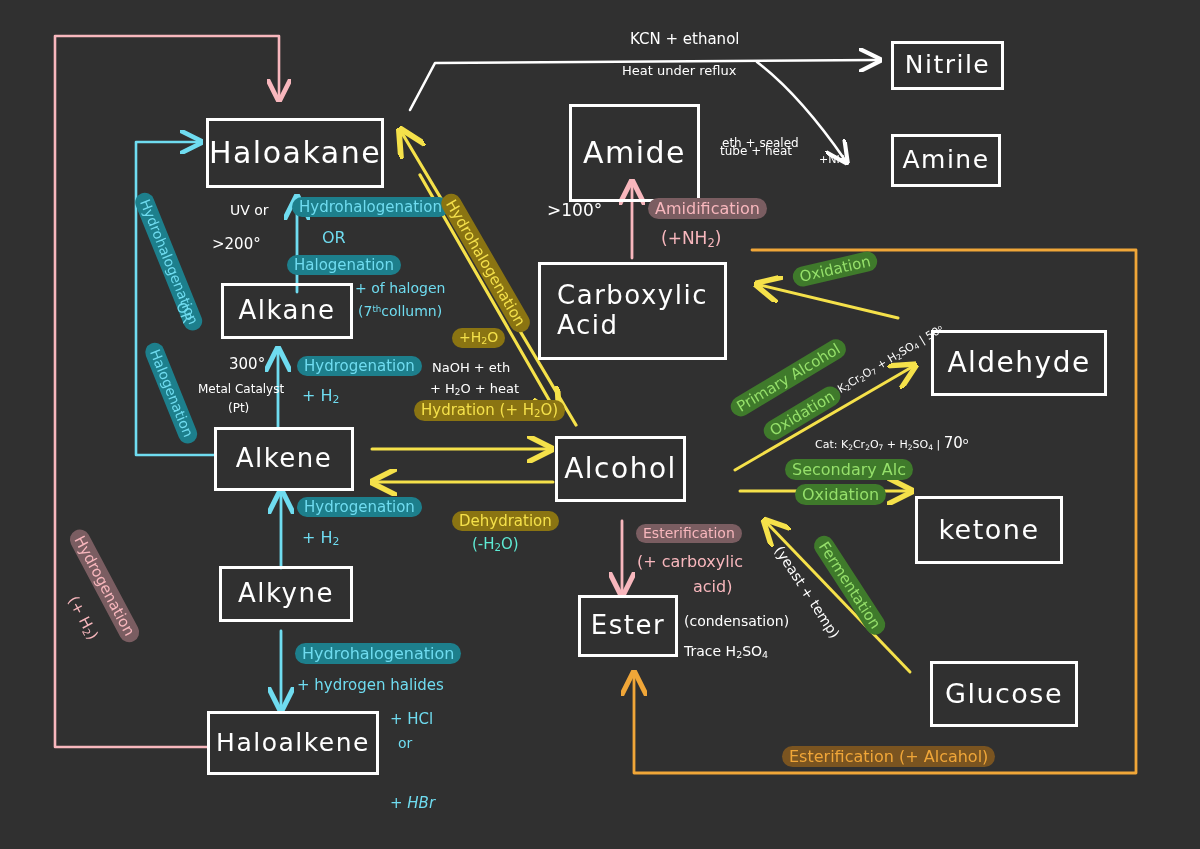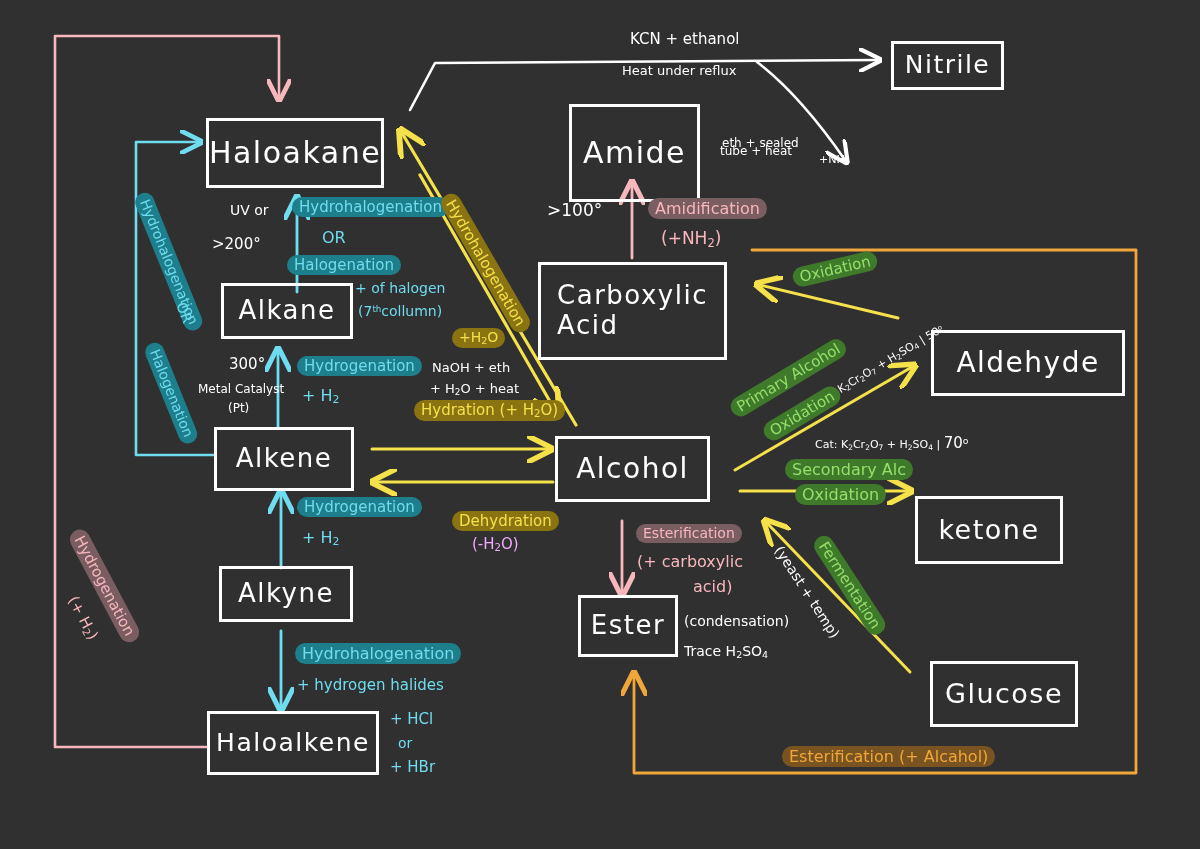--- a/index.html
+++ b/index.html
@@ -22,21 +22,21 @@
   .lbl{
     position:absolute;white-space:pre;line-height:1.2;
     font-family:"DejaVu Sans", sans-serif;
   }
   .hl{
     border-radius:11px;padding:1px 7px;
   }
   
   .c-cyan{color:#6fdcf0;}
   .c-white{color:#ffffff;}
-  .c-yellow{color:#f0abfc;}
+  .c-yellow{color:#5eead4;}
   .c-pink{color:#f8b7bd;}
 
   .hl-cyan{background:#1d7f8c;color:#6fdcf0;}
   .hl-yellow{background:#8a7412;color:#f5e14a;}
   .hl-pink{background:#7a5d61;color:#f8b7bd;}
   .hl-green{background:#3f7a2b;color:#95e06a;}
   .hl-orange{background:#7a5420;color:#f0a638;}
 
   .rot{transform-origin:left top;}
   sub{font-size:.68em;vertical-align:-.22em;}
@@ -127,34 +127,37 @@
 
   <div class="node" style="left:569px;top:104px;width:131px;height:98px;font-size:30px;">
     <span>Amide</span>
   </div>
 
   <div class="node" style="left:538px;top:262px;width:189px;height:98px;font-size:26px;white-space:pre-line;">
     <span>Carboxylic
 Acid</span>
   </div>
 
-  <div class="node" style="left:555px;top:436px;width:155px;height:66px;font-size:28px;">
+  <div class="node" style="left:555px;top:436px;width:131px;height:66px;font-size:28px;">
     <span>Alcohol</span>
   </div>
 
   <div class="node" style="left:578px;top:595px;width:100px;height:62px;font-size:26px;">
     <span>Ester</span>
   </div>
 
   <div class="node" style="left:891px;top:41px;width:113px;height:49px;font-size:25px;">
     <span>Nitrile</span>
   </div>
 
-
-  <div class="node" style="left:931px;top:330px;width:194px;height:66px;font-size:28px;">
+  <div class="node" style="left:891px;top:134px;width:110px;height:53px;font-size:25px;">
+    <span>Amine</span>
+  </div>
+
+  <div class="node" style="left:931px;top:330px;width:176px;height:66px;font-size:28px;">
     <span>Aldehyde</span>
   </div>
 
   <div class="node" style="left:915px;top:496px;width:148px;height:68px;font-size:27px;">
     <span>ketone</span>
   </div>
 
   <div class="node" style="left:930px;top:661px;width:148px;height:66px;font-size:27px;">
     <span>Glucose</span>
   </div>
@@ -197,21 +200,21 @@
   <div class="lbl hl hl-cyan" style="left:297px;top:497px;font-size:15px;">Hydrogenation</div>
   <div class="lbl c-cyan" style="left:302px;top:528px;font-size:16px;">+ H<sub>2</sub></div>
 
   <div class="lbl hl hl-yellow" style="left:452px;top:511px;font-size:15px;">Dehydration</div>
   <div class="lbl c-yellow" style="left:472px;top:535px;font-size:15px;">(-H<sub>2</sub>O)</div>
 
   <div class="lbl hl hl-cyan" style="left:295px;top:643px;font-size:16px;">Hydrohalogenation</div>
   <div class="lbl c-cyan" style="left:297px;top:676px;font-size:15px;">+ hydrogen halides</div>
   <div class="lbl c-cyan" style="left:390px;top:710px;font-size:15px;">+ HCl</div>
   <div class="lbl c-cyan" style="left:398px;top:735px;font-size:14px;">or</div>
-  <div class="lbl c-cyan" style="left:390px;top:758px;font-size:15px;">+ HBr</div>
+  <div class="lbl c-cyan" style="left:390px;top:794px;font-size:15px;font-style:italic;">+ HBr</div>
 
   <div class="lbl hl hl-pink rot" style="left:84px;top:526px;font-size:15px;transform:rotate(62deg);">Hydrogenation</div>
   <div class="lbl c-pink rot" style="left:80px;top:593px;font-size:15px;transform:rotate(62deg);">(+ H<sub>2</sub>)</div>
 
   <div class="lbl hl hl-green" style="left:792px;top:259px;font-size:15px;transform:rotate(-13deg);">Oxidation</div>
 
   <div class="lbl c-white rot" style="left:813px;top:398px;font-size:11px;transform:rotate(-31deg);">Cat: K<sub>2</sub>Cr<sub>2</sub>O<sub>7</sub> + H<sub>2</sub>SO<sub>4</sub> | 50<sup>o</sup></div>
   <div class="lbl hl hl-green rot" style="left:727px;top:403px;font-size:15px;transform:rotate(-31deg);">Primary Alcohol</div>
   <div class="lbl hl hl-green rot" style="left:760px;top:427px;font-size:15px;transform:rotate(-31deg);">Oxidation</div>
 

